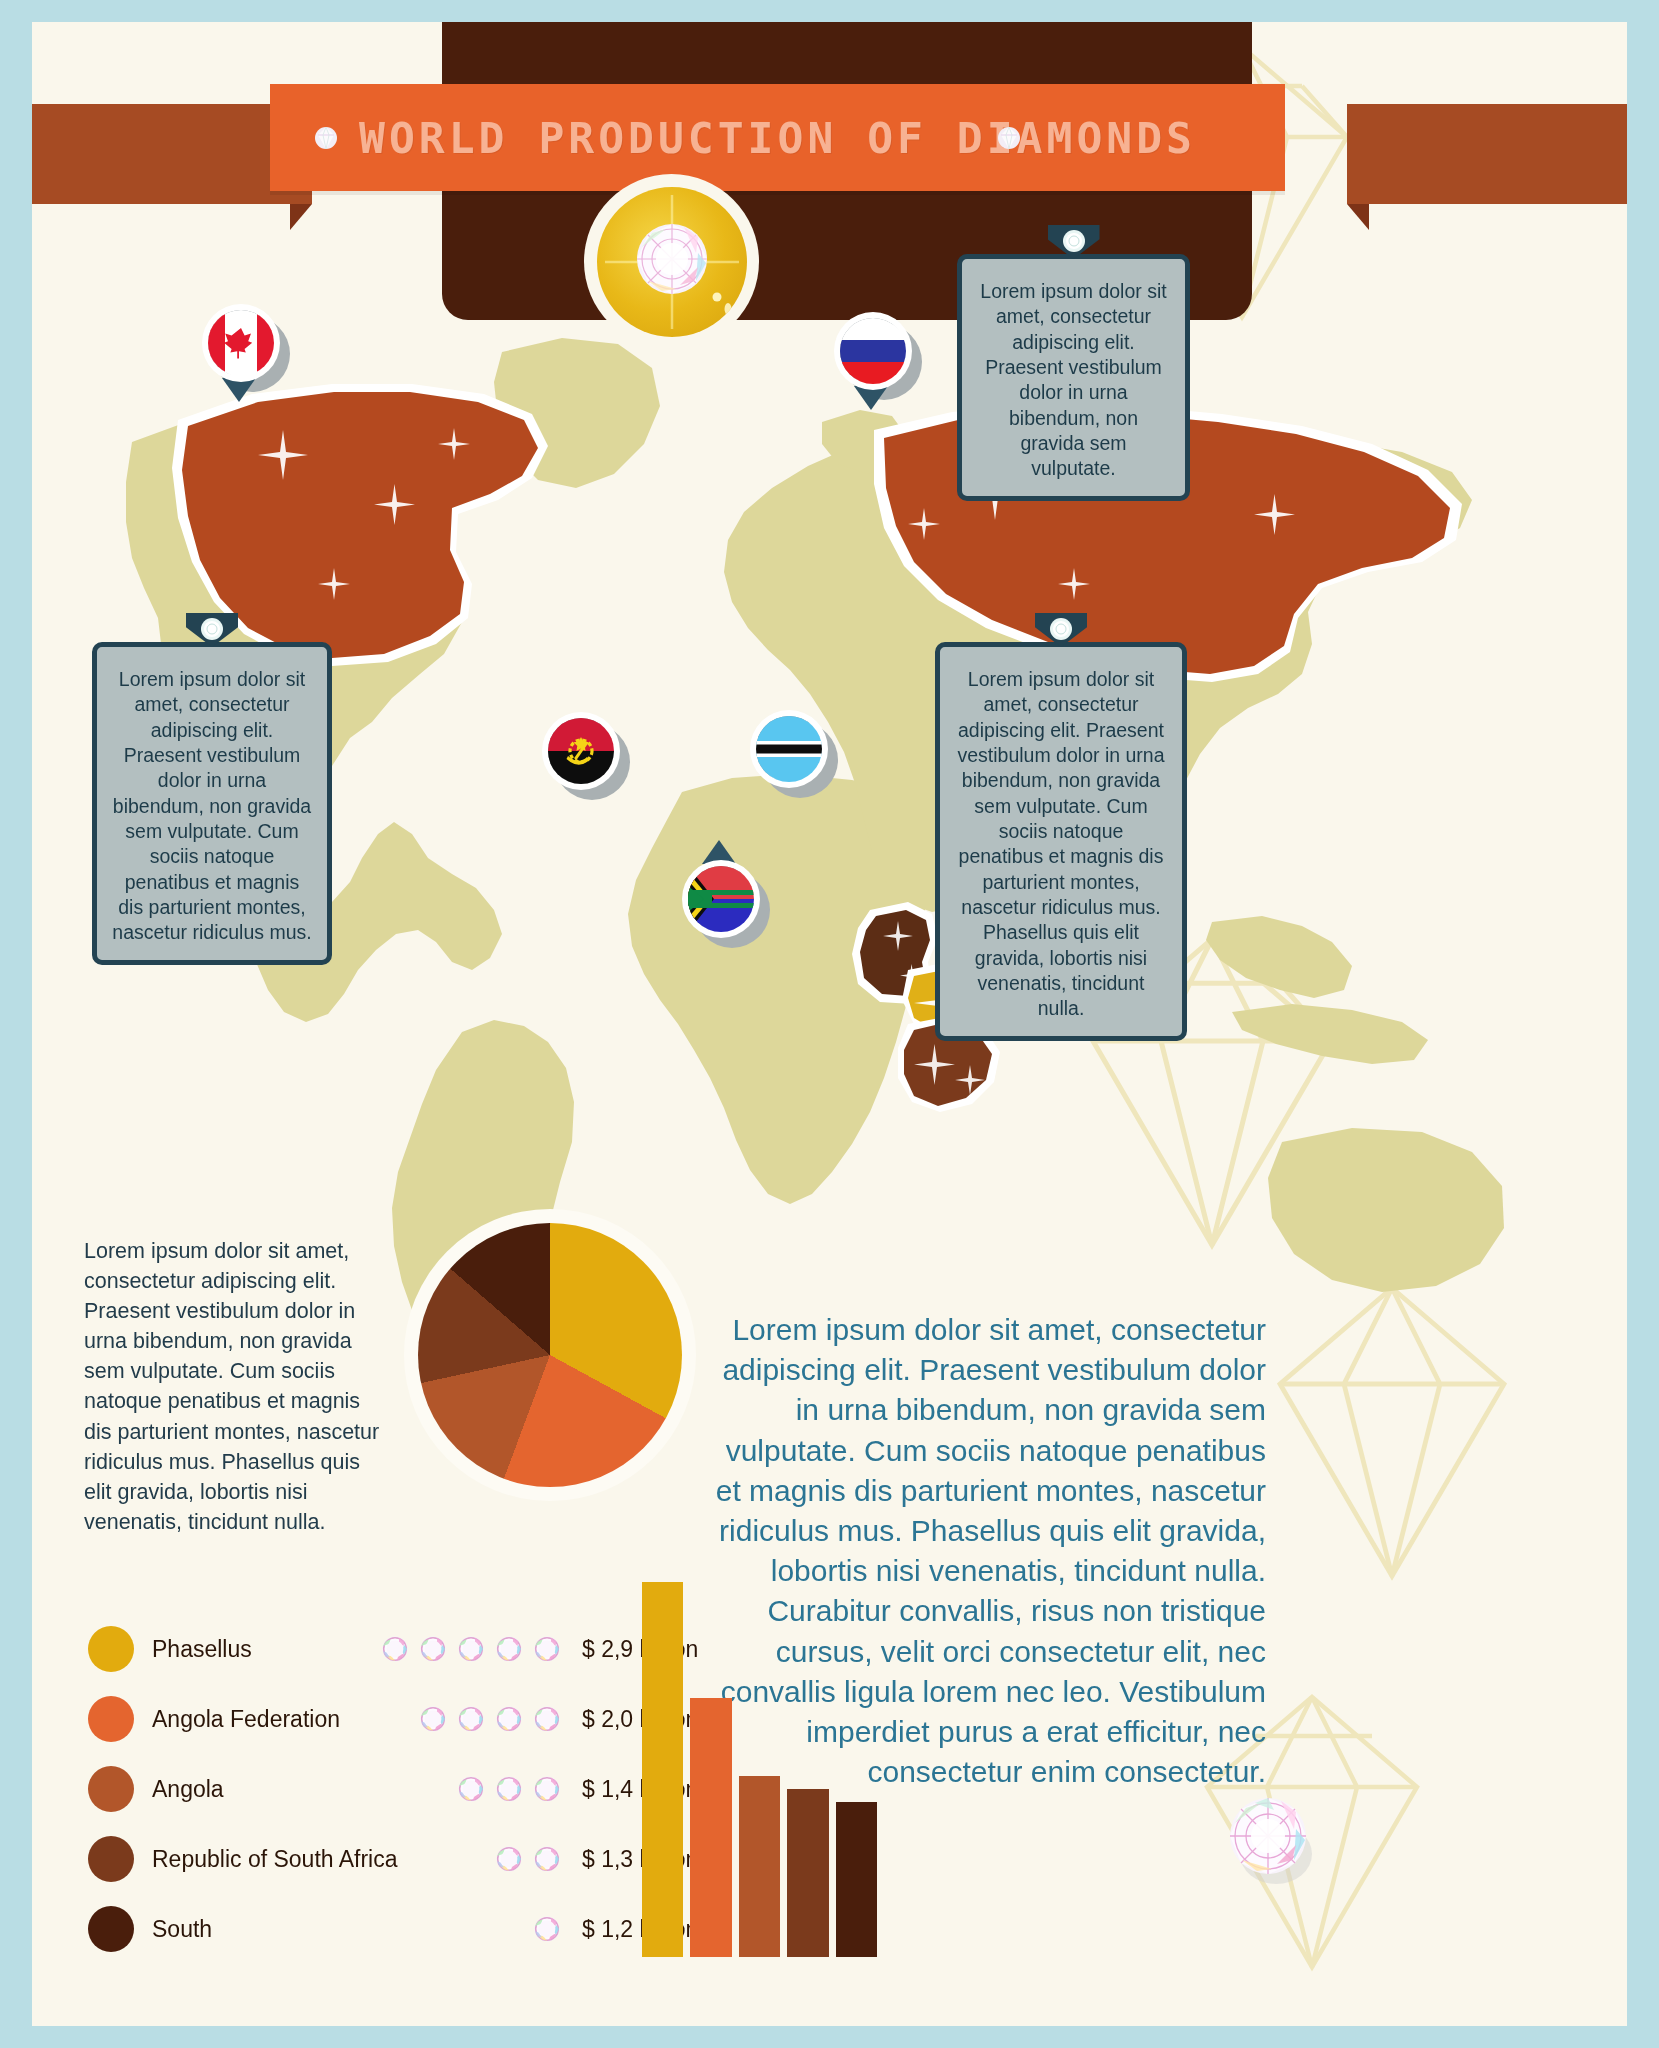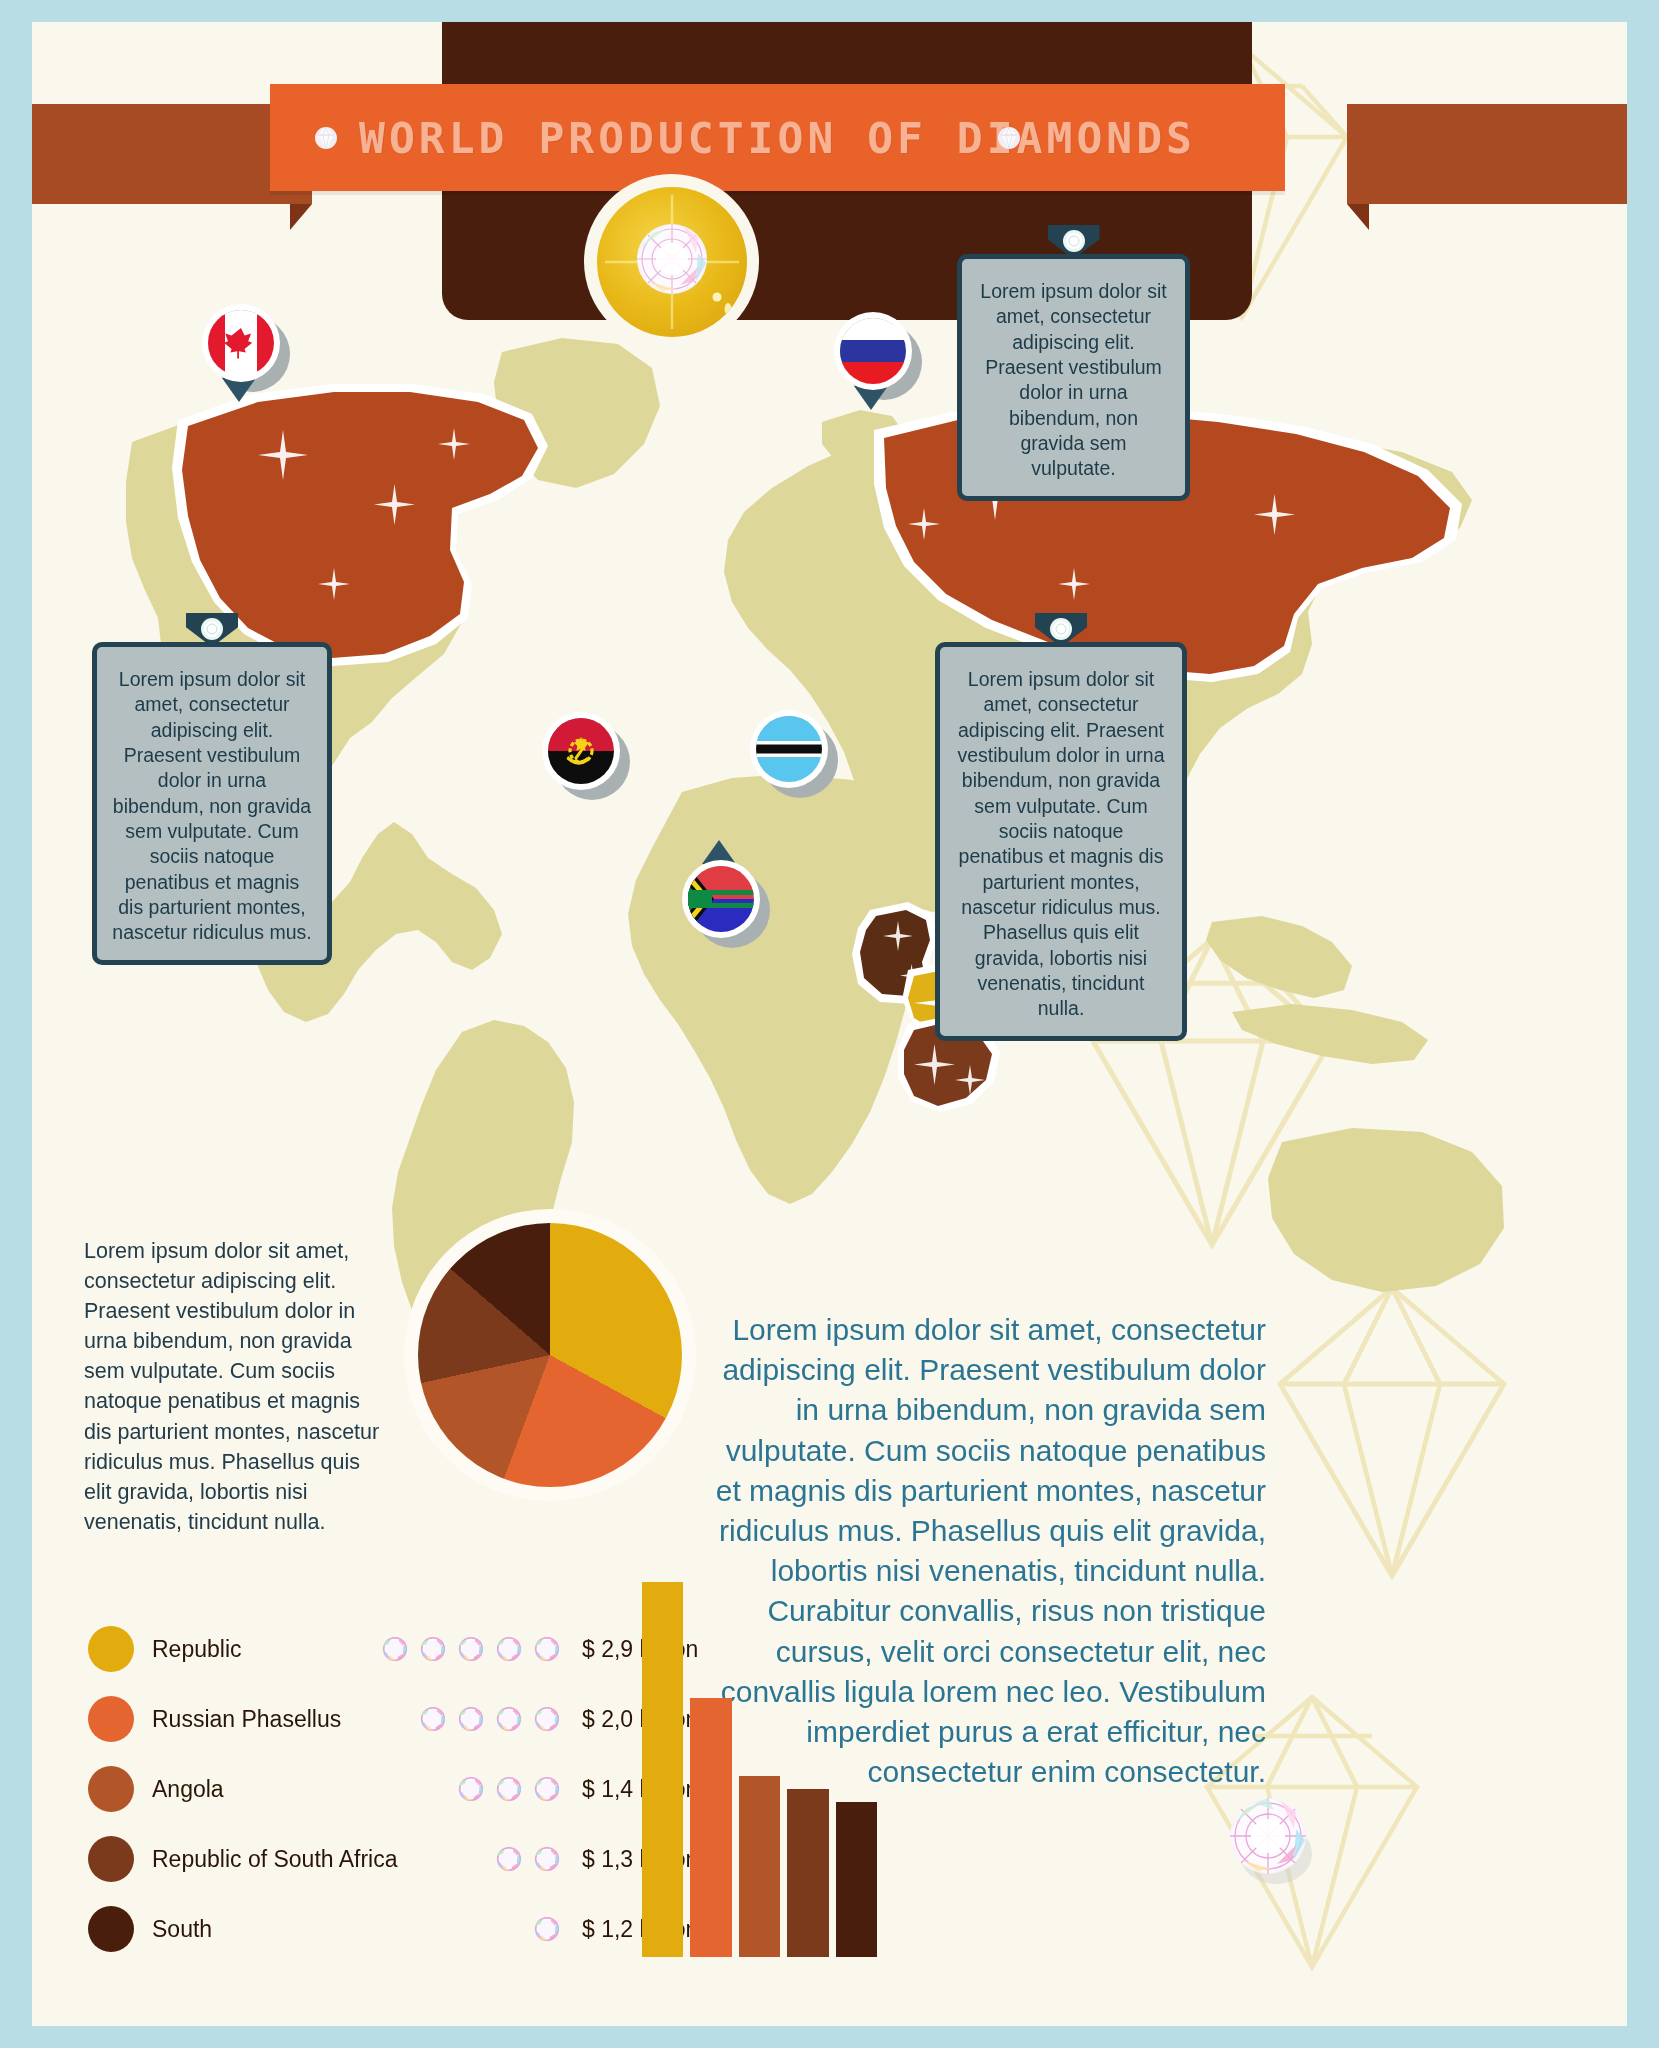--- a/index.html
+++ b/index.html
@@ -626,21 +626,21 @@
   <div id="pie-wrap">
     <div id="pie-ring"></div>
     <div id="pie" style="background: conic-gradient(rgb(226, 171, 14) 0deg, rgb(226, 171, 14) 118.636deg, rgb(228, 101, 47) 118.636deg, rgb(228, 101, 47) 200.455deg, rgb(178, 86, 42) 200.455deg, rgb(178, 86, 42) 257.727deg, rgb(123, 58, 28) 257.727deg, rgb(123, 58, 28) 310.909deg, rgb(74, 30, 12) 310.909deg, rgb(74, 30, 12) 360deg);"></div>
   </div>
 
   <div id="right-text">Lorem ipsum dolor sit amet, consectetur adipiscing elit. Praesent vestibulum dolor in urna bibendum, non gravida sem vulputate. Cum sociis natoque penatibus et magnis dis parturient montes, nascetur ridiculus mus. Phasellus quis elit gravida, lobortis nisi venenatis, tincidunt nulla. Curabitur convallis, risus non tristique cursus, velit orci consectetur elit, nec convallis ligula lorem nec leo. Vestibulum imperdiet purus a erat efficitur, nec consectetur enim consectetur.</div>
 
   <div id="legend">
         <div class="legend-row">
           <div class="legend-dot" style="background: rgb(226, 171, 14);"></div>
-          <div class="legend-name">Republic</div>
+          <div class="legend-name">Phasellus</div>
           <div class="legend-gems">
             <span class="gem-ico"><svg viewBox="0 0 26 26" width="26" height="26">
                 <circle cx="13" cy="13" r="12.5" fill="#f7f1fa"></circle>
                 <path d="M13,0.8 L21.6,5.6 L25.2,13 L21.6,20.4 L13,25.2 L4.4,20.4 L0.8,13 L4.4,5.6 Z" fill="#fdfaff"></path>
                 <g stroke="#dd9fce" stroke-width="1.5" fill="none" opacity="0.95">
                   <circle cx="13" cy="13" r="11.3"></circle>
                 </g>
                 <path d="M17,1.8 L22.4,5.6 L21.6,10 L17,7 Z" fill="#f2a9d8" opacity="0.9"></path>
                 <path d="M22.4,9 L25,13 L21.8,19 L19.6,14 Z" fill="#9fd9ee" opacity="0.9"></path>
                 <path d="M0.9,10 L4,5.4 L8.6,3.2 L7,8 Z" fill="#b9edc0" opacity="0.9"></path>
@@ -703,21 +703,21 @@
                 <path d="M3.8,19.6 L8.4,23.6 L13,24.8 L9,19.8 Z" fill="#ffe39a" opacity="0.9"></path>
                 <path d="M14.6,24.6 L20,22 L22,17.4 L16.6,19.6 Z" fill="#ef9fd0" opacity="0.9"></path>
                 <path d="M1.2,15 L3.4,20.2 L8,21.6 L4.4,16.6 Z" fill="#b9c8f0" opacity="0.85"></path>
                 <circle cx="13" cy="13" r="8.4" fill="#fbf6fd"></circle>
               </svg></span>
           </div>
           <div class="legend-val">$ 2,9 billion</div>
         </div>
         <div class="legend-row">
           <div class="legend-dot" style="background: rgb(228, 101, 47);"></div>
-          <div class="legend-name">Russian Phasellus</div>
+          <div class="legend-name">Angola Federation</div>
           <div class="legend-gems">
             <span class="gem-ico"><svg viewBox="0 0 26 26" width="26" height="26">
                 <circle cx="13" cy="13" r="12.5" fill="#f7f1fa"></circle>
                 <path d="M13,0.8 L21.6,5.6 L25.2,13 L21.6,20.4 L13,25.2 L4.4,20.4 L0.8,13 L4.4,5.6 Z" fill="#fdfaff"></path>
                 <g stroke="#dd9fce" stroke-width="1.5" fill="none" opacity="0.95">
                   <circle cx="13" cy="13" r="11.3"></circle>
                 </g>
                 <path d="M17,1.8 L22.4,5.6 L21.6,10 L17,7 Z" fill="#f2a9d8" opacity="0.9"></path>
                 <path d="M22.4,9 L25,13 L21.8,19 L19.6,14 Z" fill="#9fd9ee" opacity="0.9"></path>
                 <path d="M0.9,10 L4,5.4 L8.6,3.2 L7,8 Z" fill="#b9edc0" opacity="0.9"></path>

